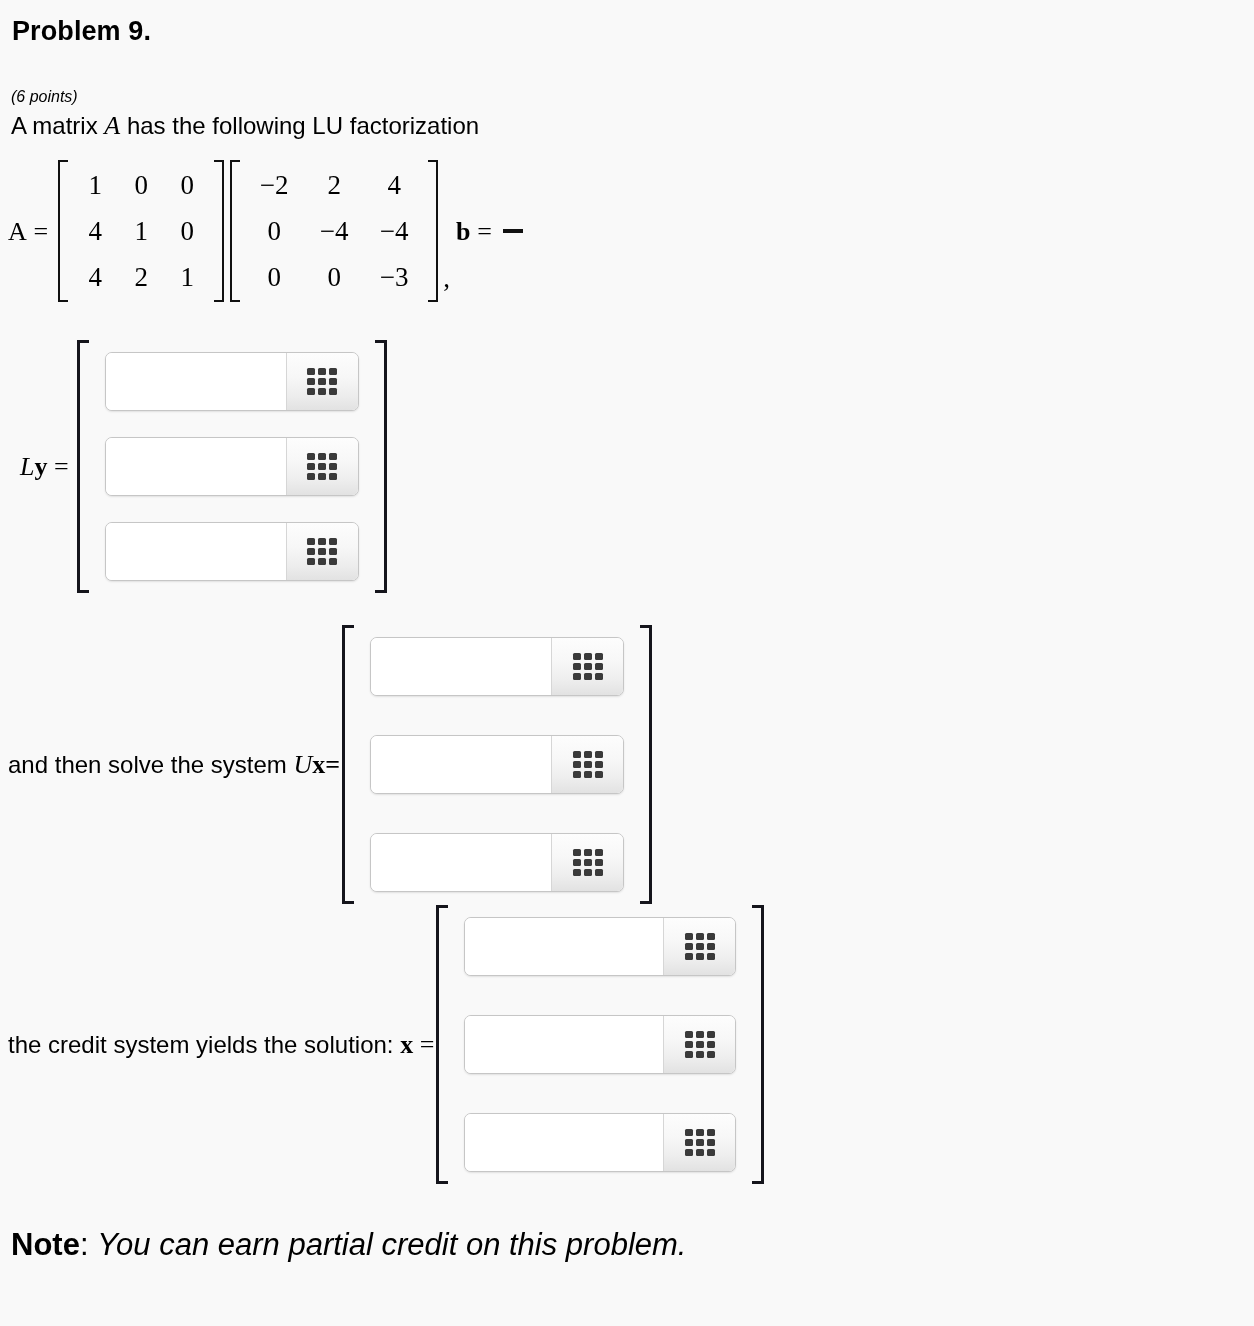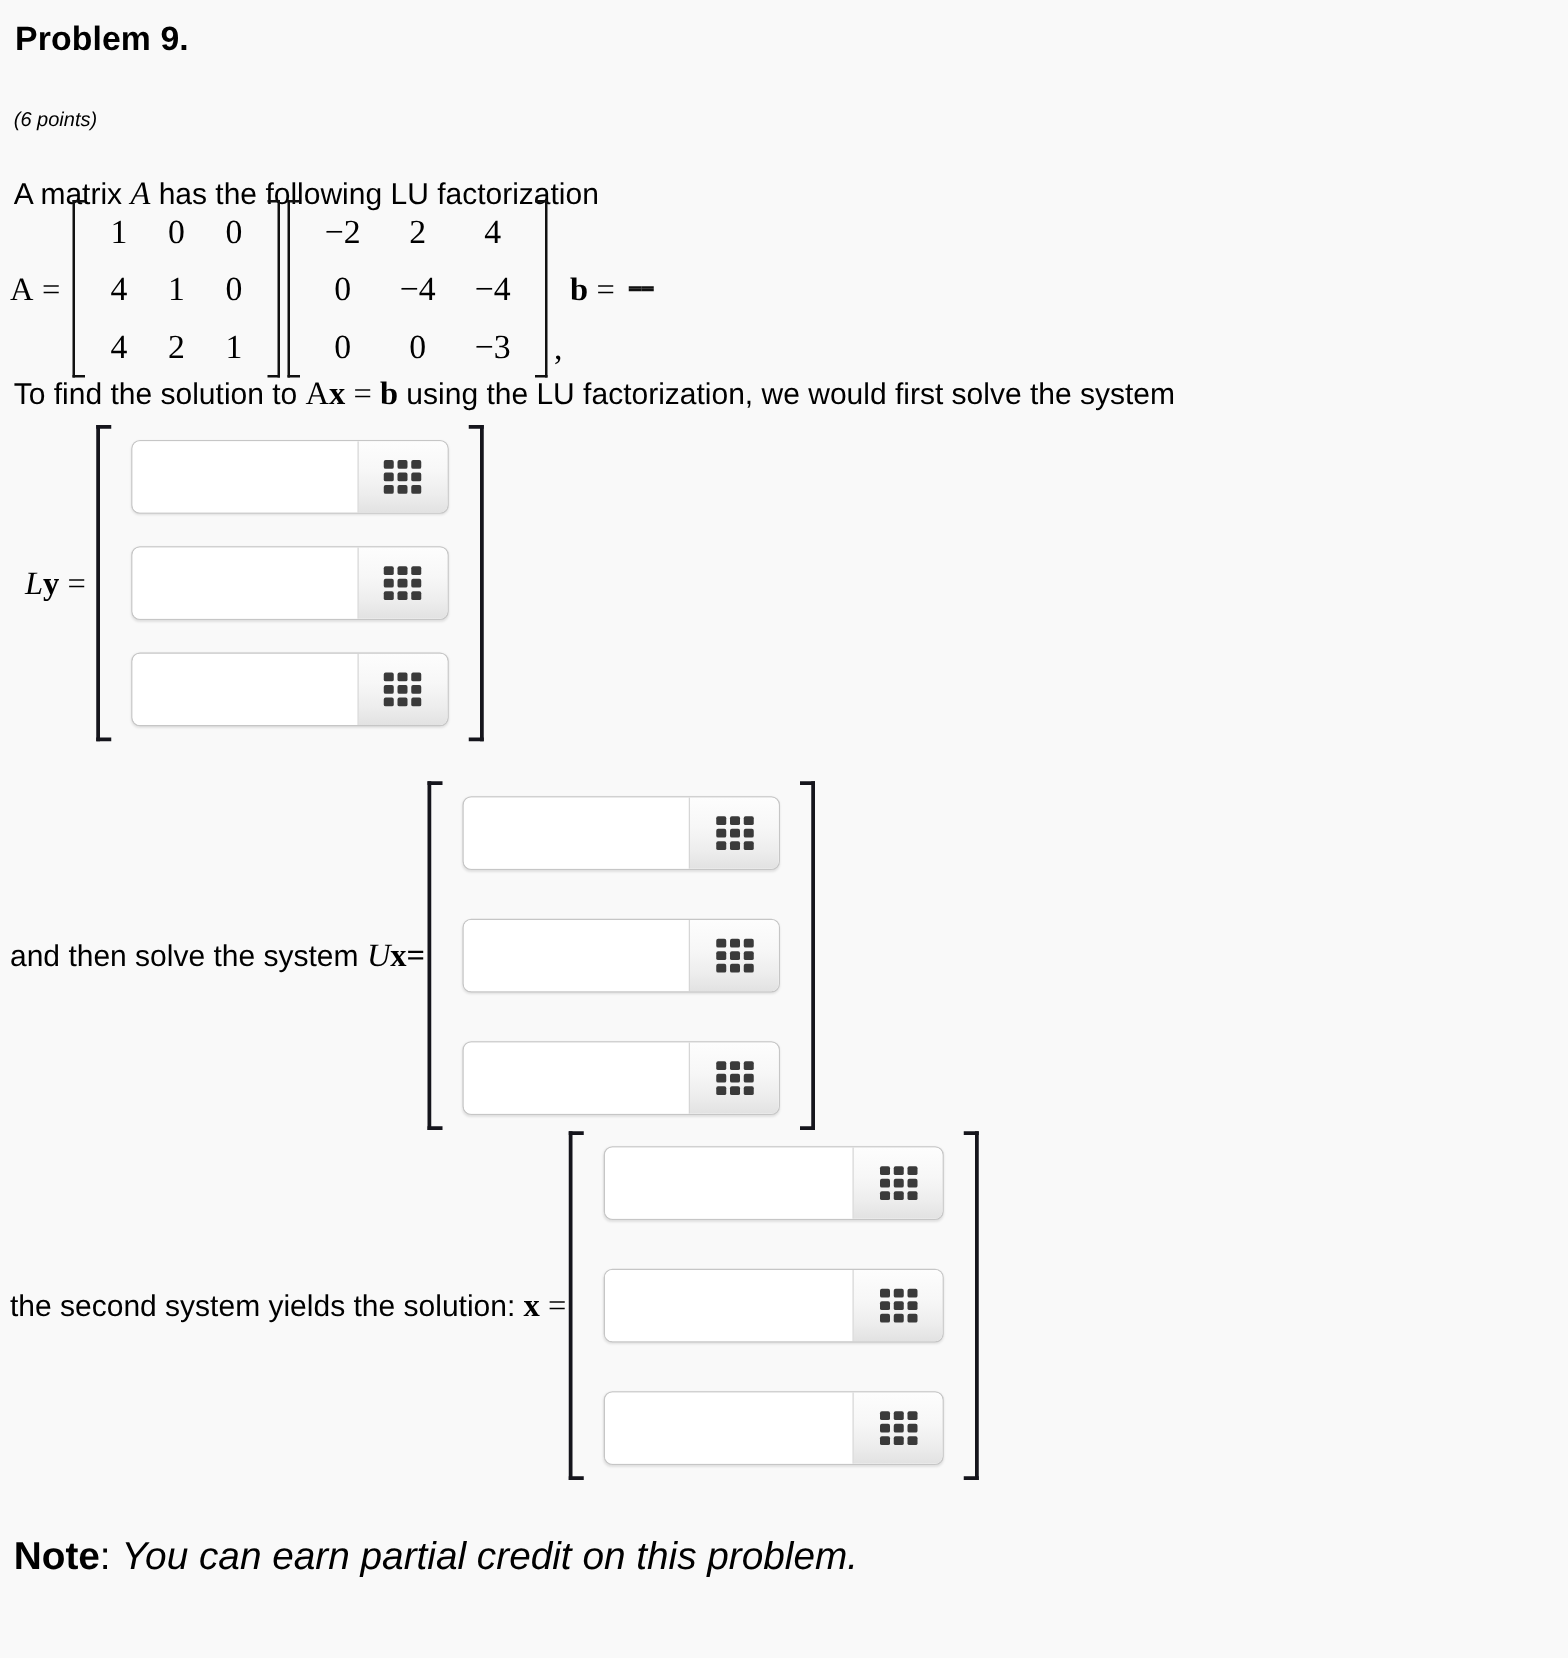--- a/index.html
+++ b/index.html
@@ -36,21 +36,21 @@
   .points-line {
     position: absolute;
     left: 11px;
     top: 88px;
     font-size: 16px;
     font-style: italic;
   }
   .intro-line {
     position: absolute;
     left: 11px;
-    top: 140px;
+    top: 111px;
     font-size: 24px;
     white-space: nowrap;
   }
   .prose-line {
     position: absolute;
     left: 11px;
     top: 300px;
     font-size: 24px;
     white-space: nowrap;
   }
@@ -351,23 +351,20 @@
           <i class="cap-t"></i>
           <i class="cap-b"></i>
         </span>
       <span class="brk brk-r">
           <i class="cap-t"></i>
           <i class="cap-b"></i>
         </span>
     </span>
   </div>
 
-  <div class="prose-line">
-    <span>To find the solution to </span><span class="mi-up">A</span><span class="mb">x</span><span class="mop"> = </span><span class="mb">b</span><span> using the LU factorization, we would first solve the system</span>
-  </div>
 
   <div class="vec-block" id="vec-ly">
     <span class="vec-label">
       <span class="mi">L</span><span class="mb">y</span><span class="mop"> =</span>
     </span>
     <span class="vbrk vbrk-l">
         <i class="stem"></i>
         <i class="ct"></i>
         <i class="cb"></i>
       </span>
@@ -489,21 +486,21 @@
     </span>
     <span class="vbrk vbrk-r">
         <i class="stem"></i>
         <i class="ct"></i>
         <i class="cb"></i>
       </span>
   </div>
 
   <div class="vec-block" id="vec-x">
     <span class="vec-label-sans">
-      <span>the second system yields the solution: </span><span class="mb">x</span><span class="mop"> =</span>
+      <span>the credit system yields the solution: </span><span class="mb">x</span><span class="mop"> =</span>
     </span>
     <span class="vbrk vbrk-l">
         <i class="stem"></i>
         <i class="ct"></i>
         <i class="cb"></i>
       </span>
     <span class="vec-rows">
       <span class="answer-widget">
         <input class="answer-input" type="text" value="" style="">
         <button class="widget-btn">

